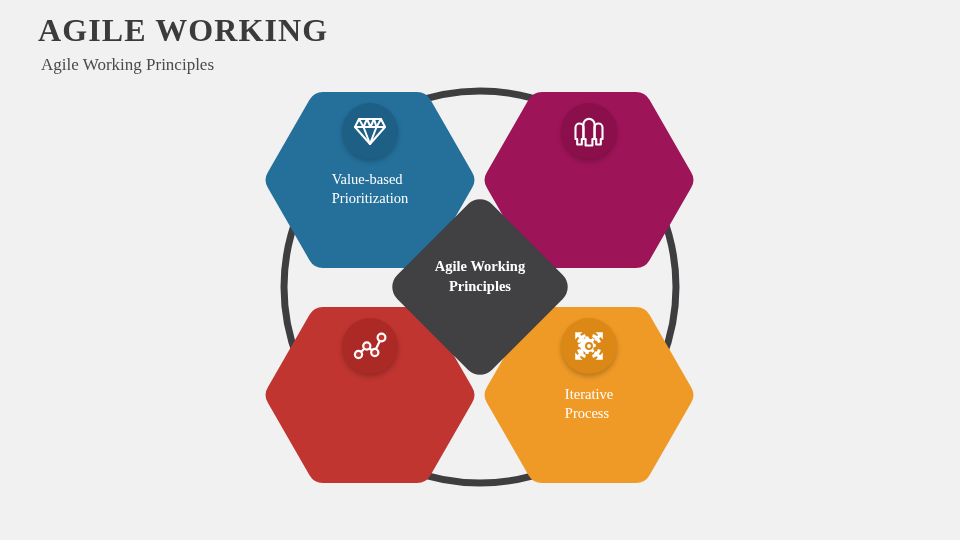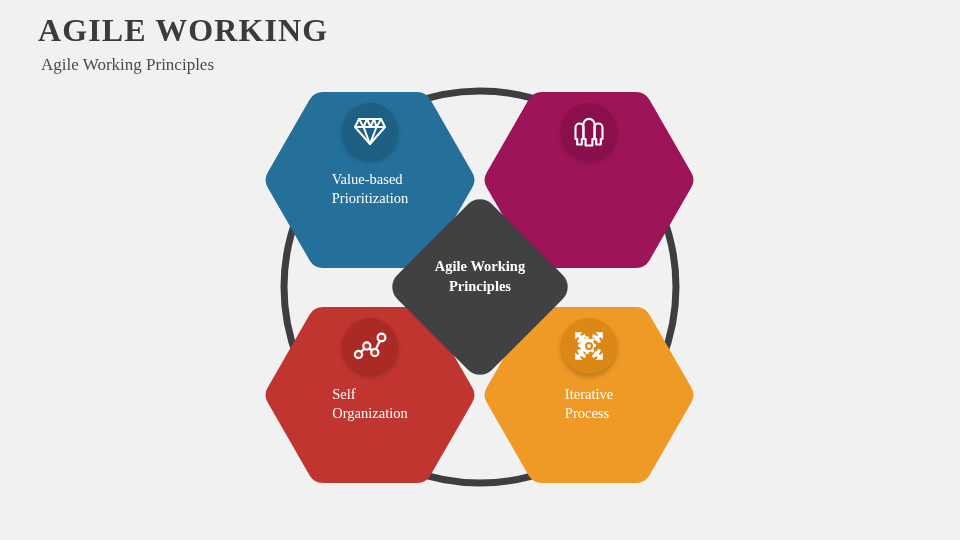--- a/index.html
+++ b/index.html
@@ -142,22 +142,20 @@
               <path d="M6.5 22.5 L13.5 15.5 L21.5 21 L28 7.5"></path>
             </g>
             <g fill="#c03530" stroke="#ffffff" stroke-width="2.2">
               <circle cx="5.5" cy="23.5" r="3.6"></circle>
               <circle cx="13.8" cy="15" r="3.6"></circle>
               <circle cx="21.8" cy="21.5" r="3.6"></circle>
               <circle cx="28.5" cy="6.5" r="3.9"></circle>
             </g>
           </svg>
         </div>
-        <div class="node-label">Self
-Organization</div>
       </div>
     </div>
 
     <div class="node" style="left:589px;top:395px;">
       <div class="hex">
         <svg viewBox="0 0 214 186">
           <path d="M 60 5 L 154 5 Q 163 5 167.5 12.8 L 209 85 Q 214 93 209 101 L 167.5 173.2 Q 163 181 154 181 L 60 181 Q 51 181 46.5 173.2 L 5 101 Q 0 93 5 85 L 46.5 12.8 Q 51 5 60 5 Z" fill="#ef9a27"></path>
         </svg>
       </div>
       <div class="node-inner">

